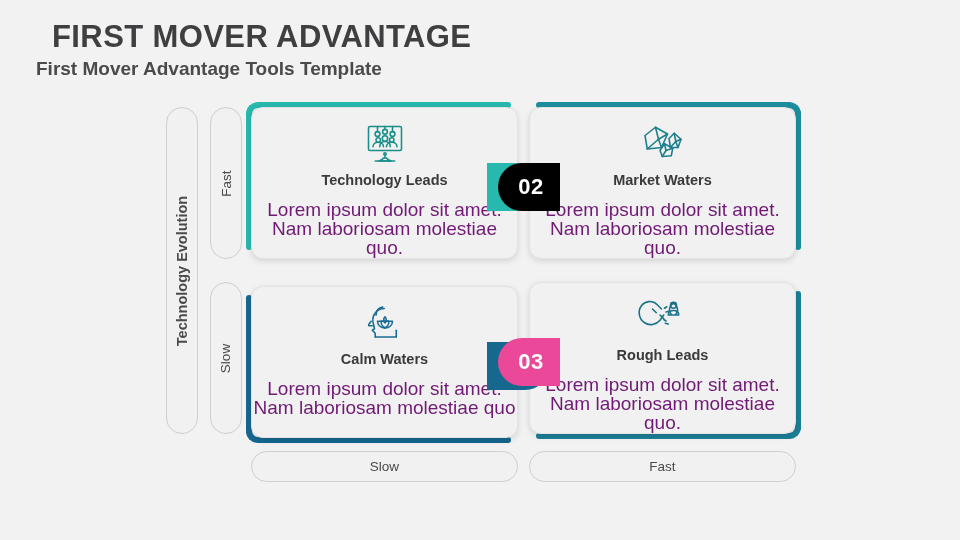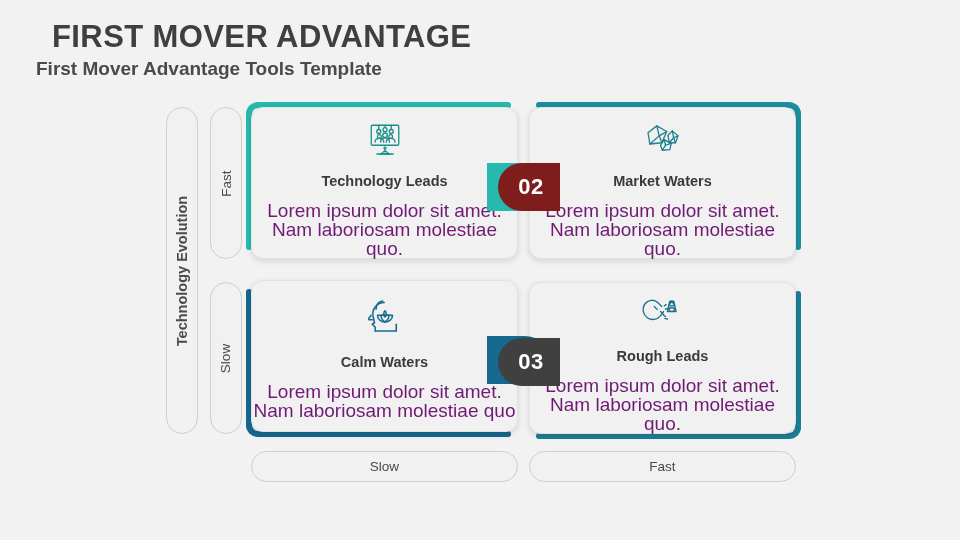--- a/index.html
+++ b/index.html
@@ -62,21 +62,21 @@
   #axis-y-slow  { left: 210px; top: 282px;  width: 32px; height: 152px; }
   #axis-x-slow  { left: 251px; top: 451px;  width: 267px; height: 31px; }
   #axis-x-fast  { left: 529px; top: 451px;  width: 267px; height: 31px; }
   #axis-x-title { left: 251px; top: 494px;  width: 545px; height: 31px; }
 
   
   .quad { position: absolute; width: 267px; height: 152px; }
 
   #quad-01 { left: 251px; top: 107px; }
   #quad-02 { left: 529px; top: 107px; }
-  #quad-04 { left: 251px; top: 280px; }
+  #quad-04 { left: 251px; top: 286px; }
   #quad-03 { left: 529px; top: 282px; }
 
   .card {
     position: absolute;
     inset: 0;
     background: #f1f1f1;
     border: 1px solid #e3e3e3;
     border-radius: 12px;
     box-shadow: 0 2px 6px rgba(0,0,0,0.13);
     display: flex;
@@ -84,21 +84,21 @@
     align-items: center;
     padding-top: 11px;
   }
 
   .card-icon { width: 52px; height: 48px; display: block; }
 
   .card-title {
     font-size: 14.5px;
     font-weight: bold;
     color: #3a3a3c;
-    margin-top: 12px;
+    margin-top: 3px;
     line-height: 20px;
     white-space: nowrap;
   }
 
   .card-desc {
     font-size: 19px;
     color: #701a75;
     text-align: center;
     line-height: 19px;
     margin-top: 10px;
@@ -204,21 +204,21 @@
         <path d="M49 30 L42 38"></path>
         <path d="M28 42 L34 33 L45 39 L43 49 L31 50 Z"></path>
         <path d="M34 33 L36 42 L31 50"></path>
         <path d="M36 42 L45 39"></path>
       </svg>
       <div class="card-title">Market Waters</div>
       <div class="card-desc">Lorem ipsum dolor sit amet.
 Nam laboriosam molestiae quo.</div>
     </div>
 
-    <div class="badge badge-left" style="background:#7f1d1d;">
+    <div class="badge badge-left" style="background:#000000;">
       <span>02</span>
     </div>
   </div>
 
   <div class="quad" id="quad-04">
     <div class="bar" style="left:8px; bottom:-5px; width:252px; height:6px; background:#16688f;"></div>
     <div class="bar" style="left:-5px; bottom:3px; width:6px; height:140px; background:#16688f;"></div>
     <div class="bar" style="left:-5px; bottom:-5px; width:22px; height:22px; border-bottom:6px solid #16688f; border-left:6px solid #16688f; border-radius:0 0 0 12px; background:transparent;"></div>
 
     <div class="card">
@@ -257,18 +257,18 @@
         <circle cx="46" cy="15" r="4"></circle>
         <path d="M39 28c0-4 3.2-6 7-6s7 2 7 6z"></path>
         <path d="M34 19l3-2M36 24l4-1"></path>
         <path d="M33 34l3 2M35 39l4 1"></path>
       </svg>
       <div class="card-title">Rough Leads</div>
       <div class="card-desc">Lorem ipsum dolor sit amet.
 Nam laboriosam molestiae quo.</div>
     </div>
 
-    <div class="badge badge-left" style="background:#404040;">
+    <div class="badge badge-left" style="background:#ec4899;">
       <span>03</span>
     </div>
   </div>
 
 </div>
 
 </body></html>

